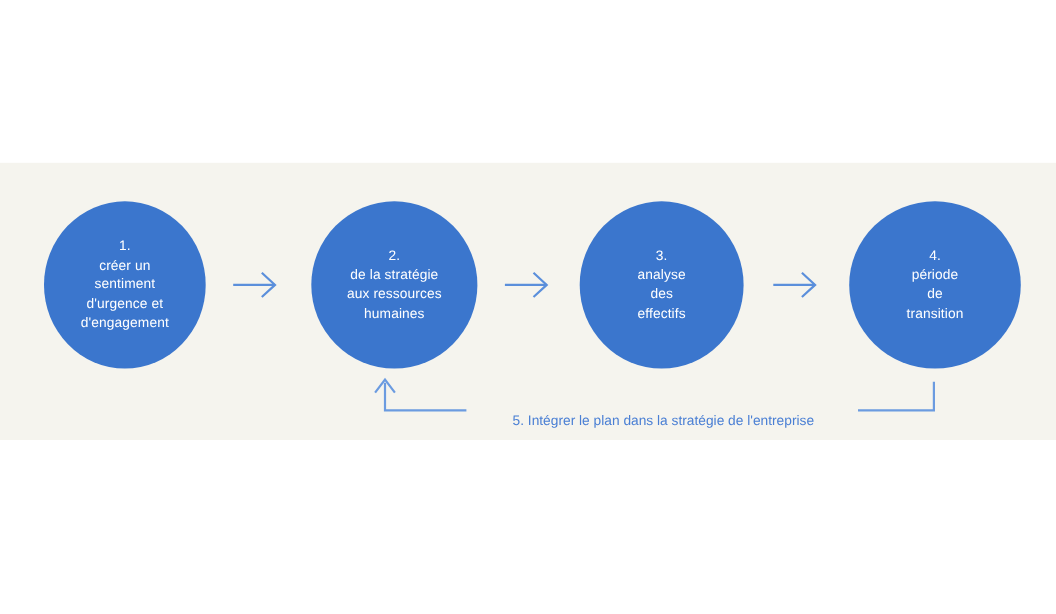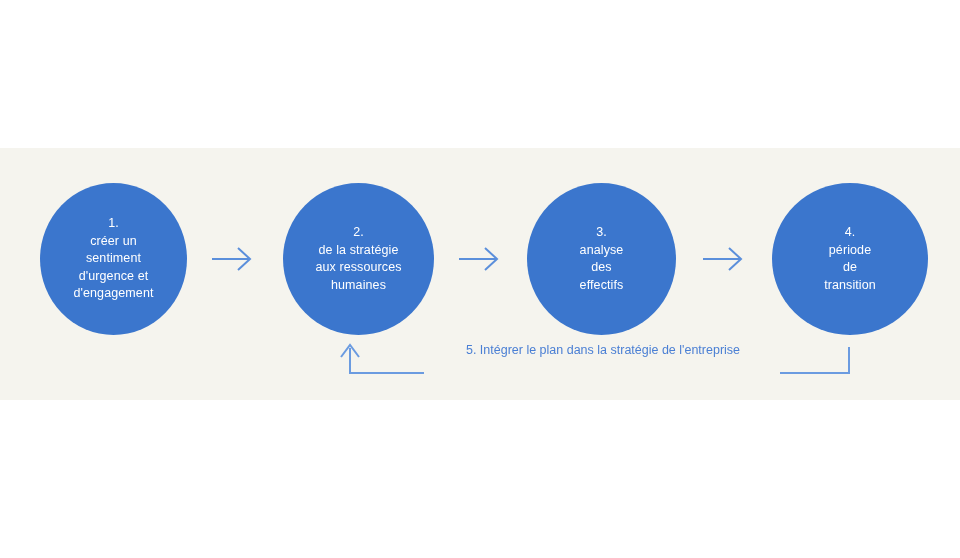--- a/index.html
+++ b/index.html
@@ -66,21 +66,21 @@
     top: 0;
     width: 960px;
     height: 558px;
     pointer-events: none;
   }
 
   
   #loop-caption {
     position: absolute;
     left: 443px;
-    top: 342px;
+    top: 374px;
     width: 320px;
     color: #4a7fd4;
     font-size: 12.5px;
     line-height: 16px;
     text-align: center;
     white-space: nowrap;
   }
 </style>
 </head>
 <body>

